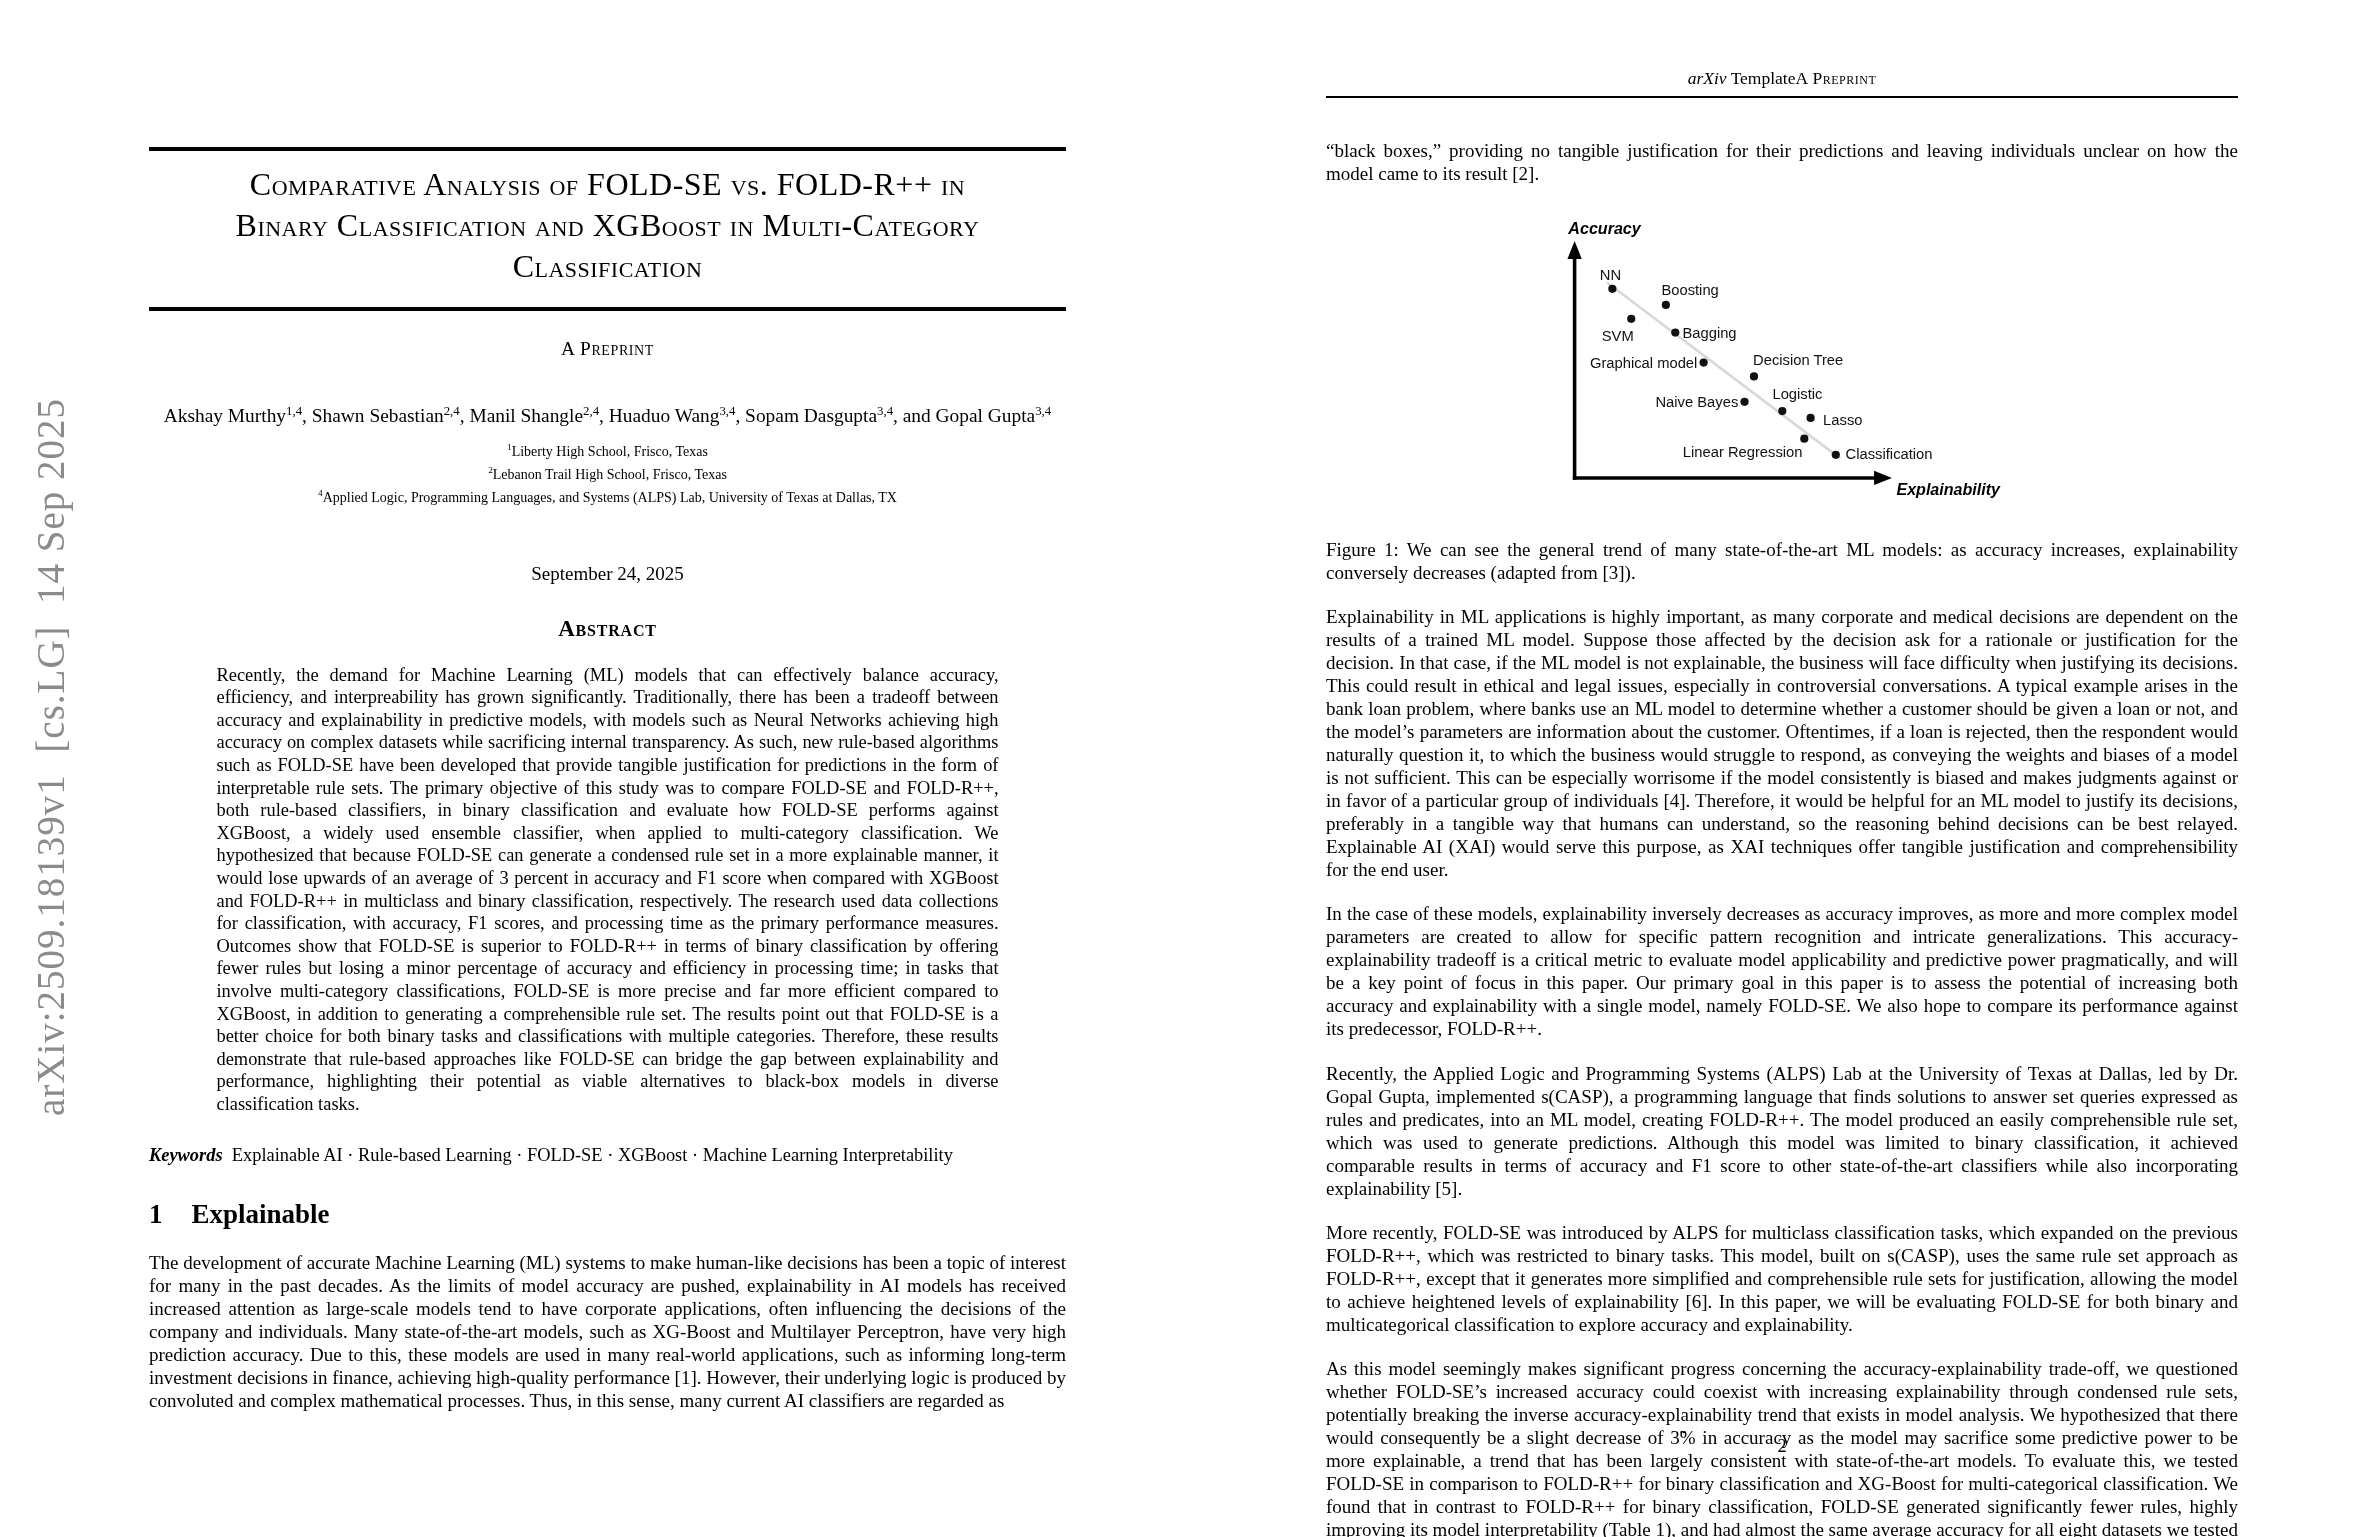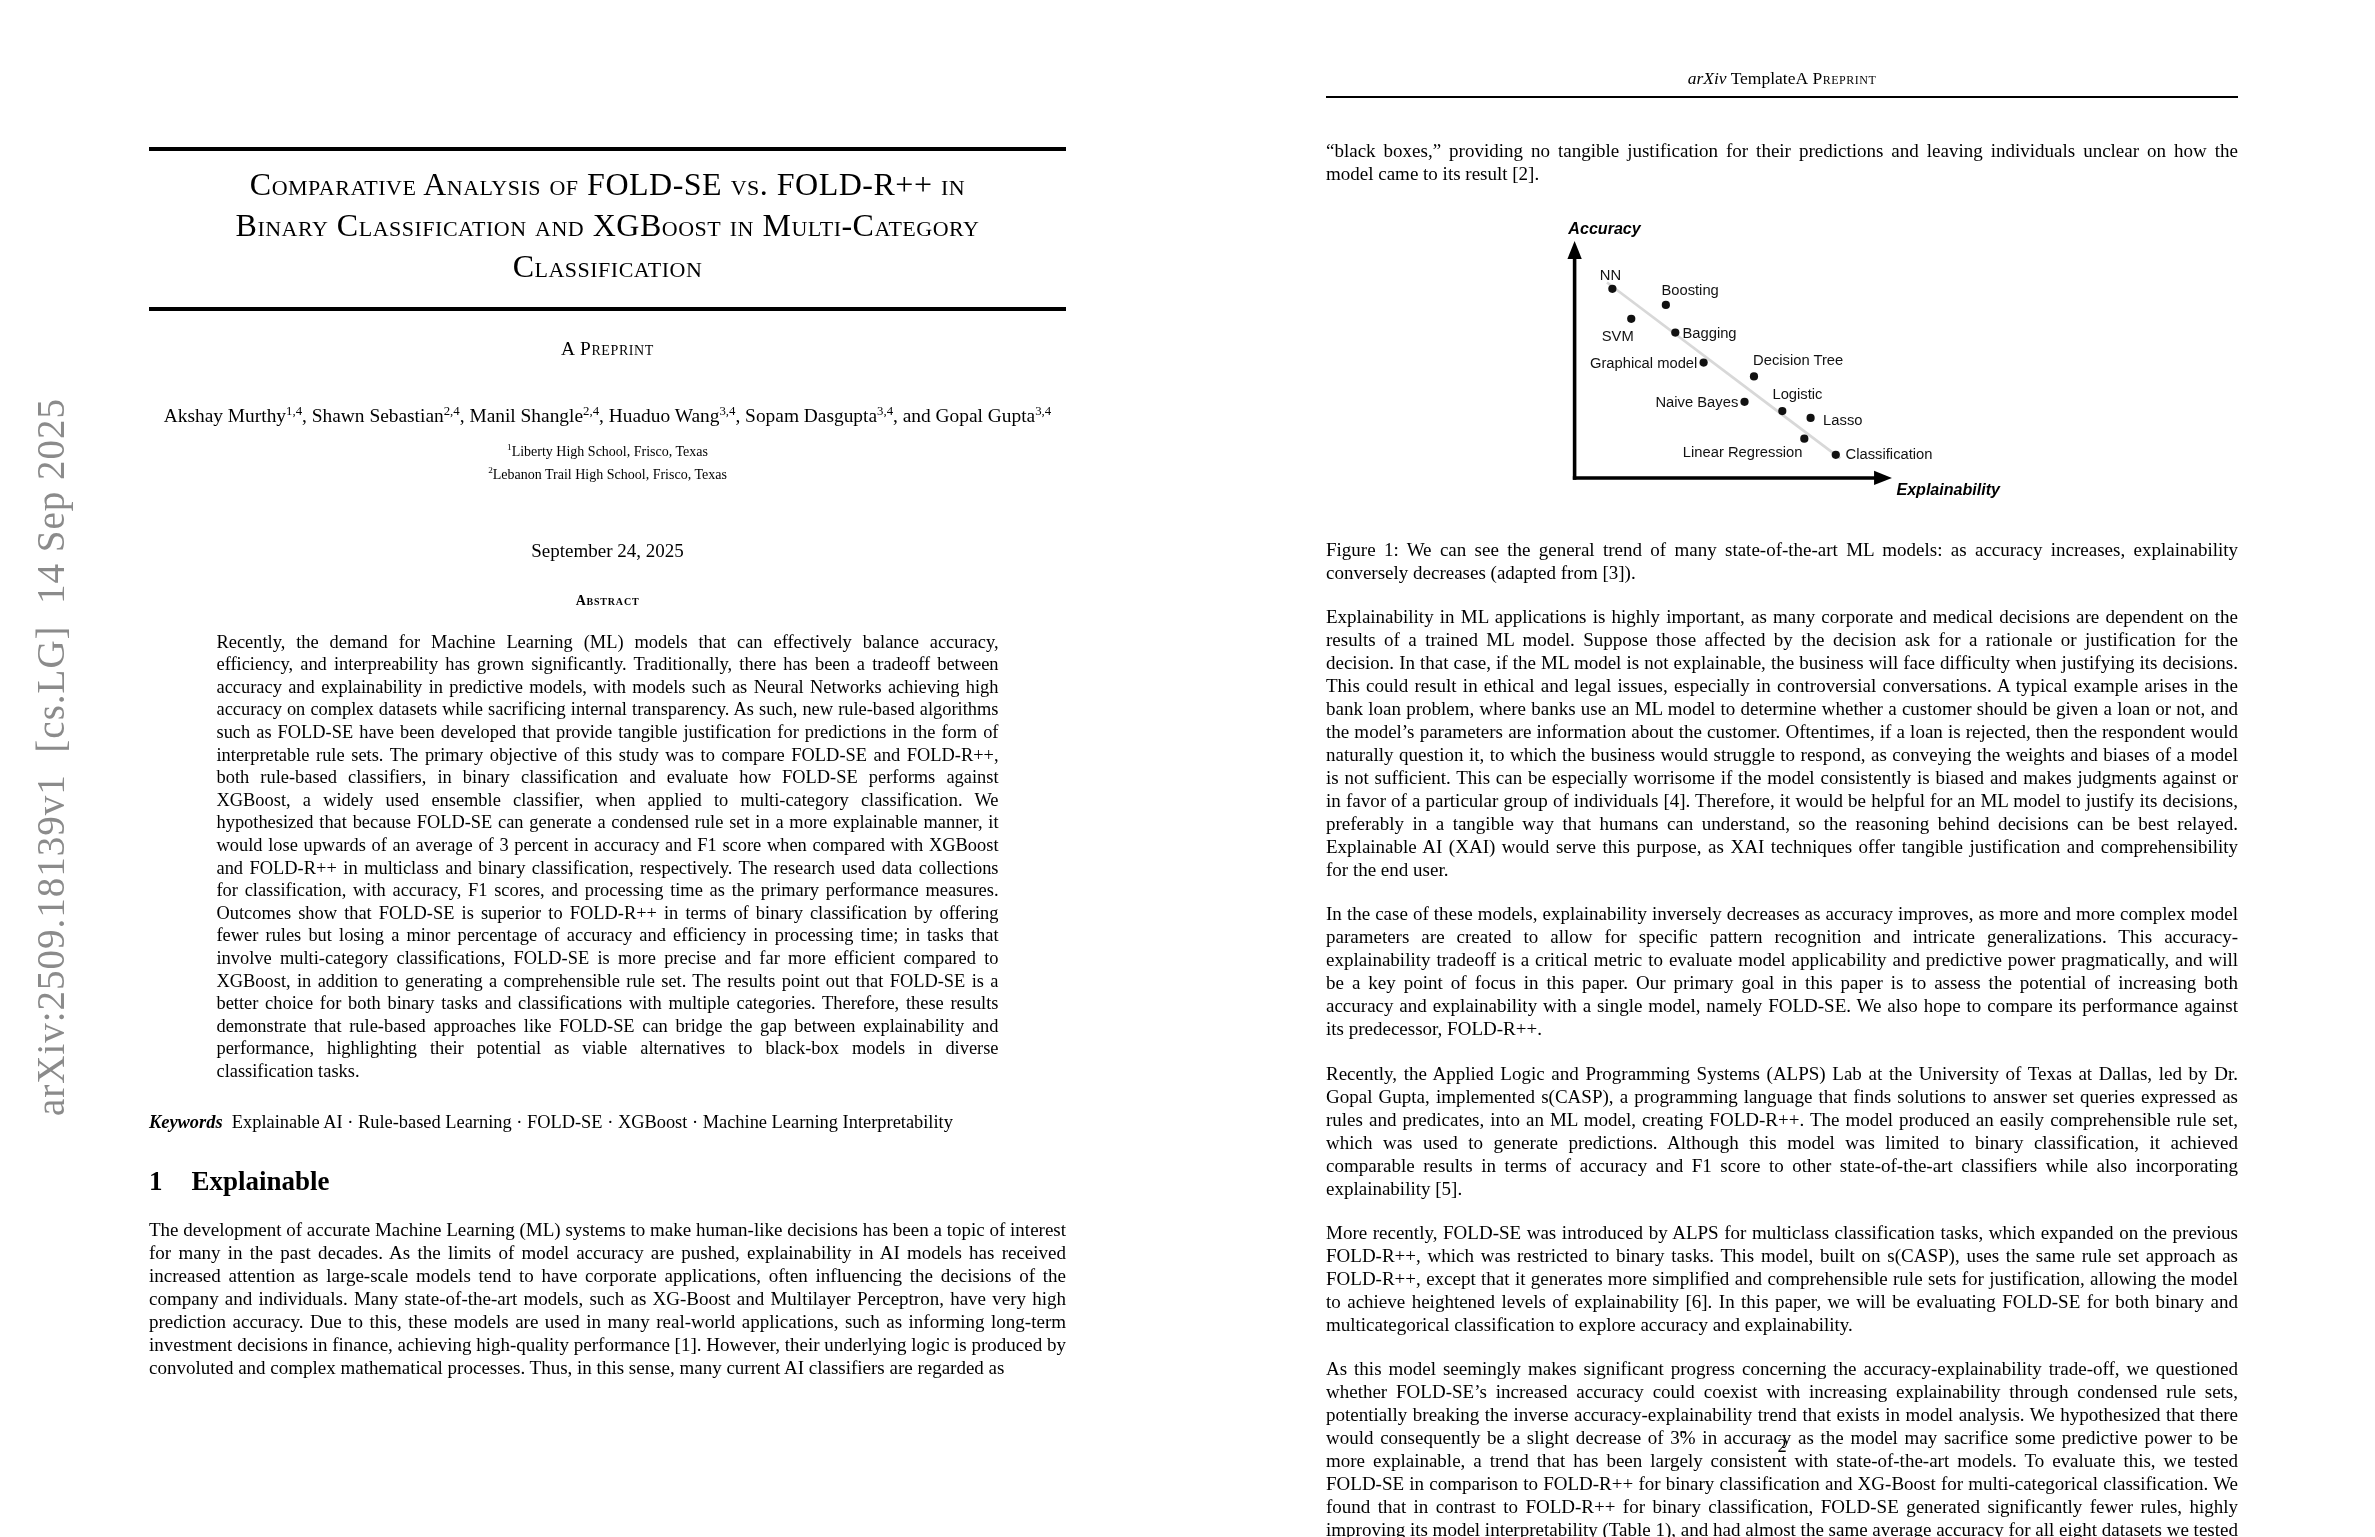--- a/index.html
+++ b/index.html
@@ -19,21 +19,21 @@
   .rule-bottom { margin-top:19.4px; }
   .paper-title {
     margin:13.6px 0 0 0; text-align:center; font-weight:normal;
     font-variant:small-caps; font-size:32px; line-height:41px; letter-spacing:0.5px;
   }
   .preprint-line { margin-top:27px; text-align:center; font-variant:small-caps; font-size:19.4px; letter-spacing:0.6px; }
   .authors-line { margin-top:45px; text-align:center; font-size:19.4px; }
   .authors-line sup, .affil-line sup { font-size:66%; line-height:0; }
   .affils { margin-top:13.6px; text-align:center; font-size:14px; line-height:23px; }
   .date-line { margin-top:54px; text-align:center; font-size:19px; }
-  .abstract-head { margin-top:31px; text-align:center; font-weight:bold; font-variant:small-caps; font-size:14px; letter-spacing:0.8px; }
+  .abstract-head { margin-top:31px; text-align:center; font-weight:bold; font-variant:small-caps; font-size:23px; letter-spacing:0.8px; }
   .abstract-body { margin:21.3px auto 0 auto; width:782px; text-align:justify; font-size:18.4px; line-height:22.6px; }
   .keywords-line { margin-top:29px; font-size:18.4px; }
   .keywords-label { font-weight:bold; font-style:italic; }
   .section-head { margin-top:33px; font-size:27px; font-weight:bold; }
   .section-num { display:inline-block; }
   .section-title { display:inline-block; margin-left:29px; }
   .body-par { margin:21.3px 0 0 0; text-align:justify; font-size:19px; line-height:23px; }
 
   .arxiv-watermark {
     position:absolute; left:50px; top:757px;
@@ -78,20 +78,21 @@
 
       <div class="preprint-line">A Preprint</div>
 
       <div class="authors-line">
         <span><span>Akshay Murthy</span><sup>1,4</sup><span>, </span></span><span><span>Shawn Sebastian</span><sup>2,4</sup><span>, </span></span><span><span>Manil Shangle</span><sup>2,4</sup><span>, </span></span><span><span>Huaduo Wang</span><sup>3,4</sup><span>, </span></span><span><span>Sopam Dasgupta</span><sup>3,4</sup><span>, and </span></span><span><span>Gopal Gupta</span><sup>3,4</sup><span></span></span>
       </div>
 
       <div class="affils">
         <div class="affil-line"><sup>1</sup><span>Liberty High School, Frisco, Texas</span></div>
         <div class="affil-line"><sup>2</sup><span>Lebanon Trail High School, Frisco, Texas</span></div>
+        <div class="affil-line"><sup>4</sup><span>Applied Logic, Programming Languages, and Systems (ALPS) Lab, University of Texas at Dallas, TX</span></div>
       </div>
 
       <div class="date-line">September 24, 2025</div>
 
       <div class="abstract-head">Abstract</div>
 
       <div class="abstract-body">Recently, the demand for Machine Learning (ML) models that can effectively balance accuracy, efficiency, and interpreability has grown significantly. Traditionally, there has been a tradeoff between accuracy and explainability in predictive models, with models such as Neural Networks achieving high accuracy on complex datasets while sacrificing internal transparency. As such, new rule-based algorithms such as FOLD-SE have been developed that provide tangible justification for predictions in the form of interpretable rule sets. The primary objective of this study was to compare FOLD-SE and FOLD-R++, both rule-based classifiers, in binary classification and evaluate how FOLD-SE performs against XGBoost, a widely used ensemble classifier, when applied to multi-category classification. We hypothesized that because FOLD-SE can generate a condensed rule set in a more explainable manner, it would lose upwards of an average of 3 percent in accuracy and F1 score when compared with XGBoost and FOLD-R++ in multiclass and binary classification, respectively. The research used data collections for classification, with accuracy, F1 scores, and processing time as the primary performance measures. Outcomes show that FOLD-SE is superior to FOLD-R++ in terms of binary classification by offering fewer rules but losing a minor percentage of accuracy and efficiency in processing time; in tasks that involve multi-category classifications, FOLD-SE is more precise and far more efficient compared to XGBoost, in addition to generating a comprehensible rule set. The results point out that FOLD-SE is a better choice for both binary tasks and classifications with multiple categories. Therefore, these results demonstrate that rule-based approaches like FOLD-SE can bridge the gap between explainability and performance, highlighting their potential as viable alternatives to black-box models in diverse classification tasks.</div>
 
       <div class="keywords-line">
         <span class="keywords-label">Keywords</span>&nbsp;&nbsp;<span>Explainable AI · Rule-based Learning · FOLD-SE · XGBoost · Machine Learning Interpretability</span>

